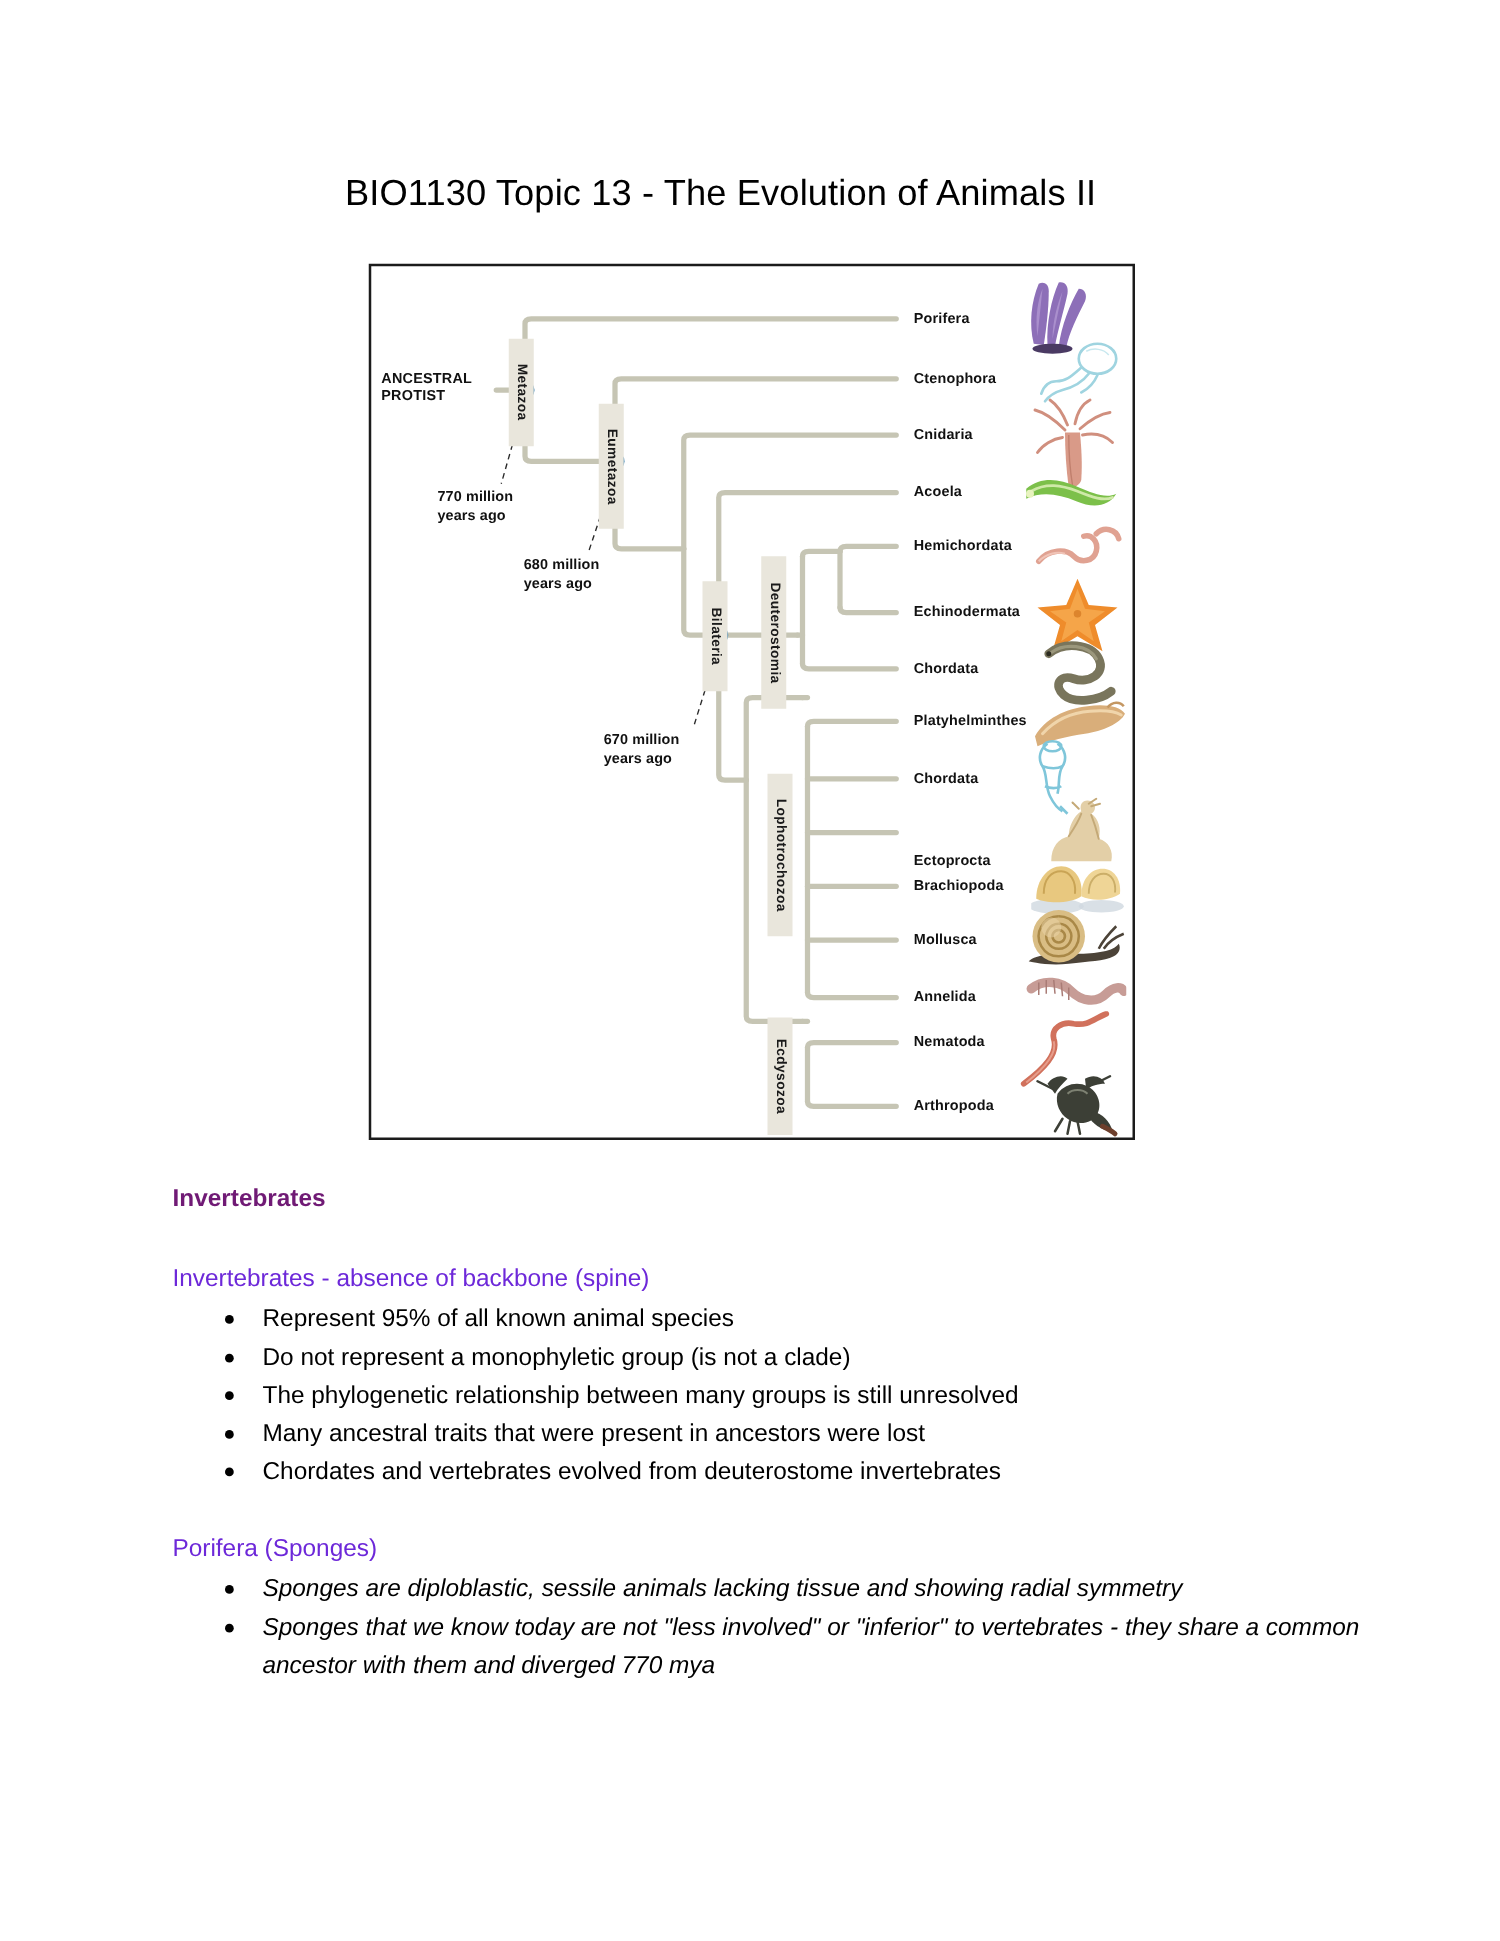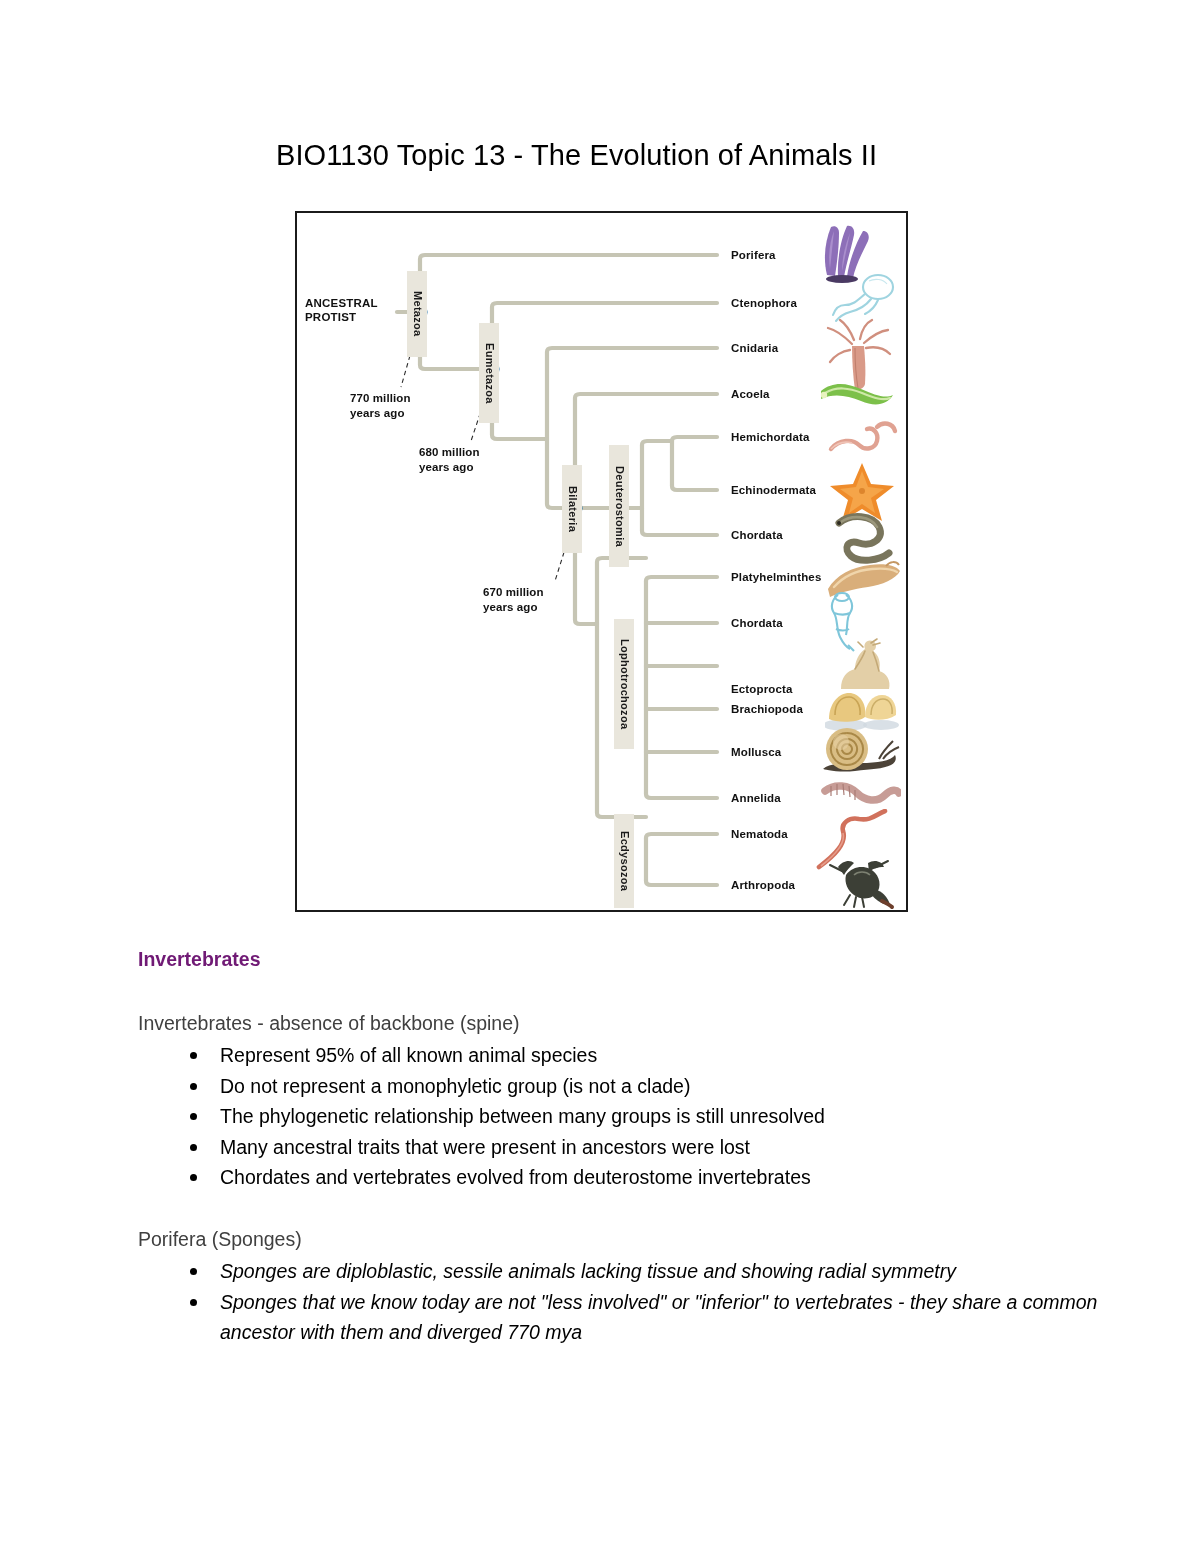--- a/index.html
+++ b/index.html
@@ -124,26 +124,26 @@
     left: 138px;
     font-size: 19.5px;
     font-weight: bold;
     color: #701a75;
     white-space: nowrap;
   }
   .para {
     position: absolute;
     left: 138px;
     font-size: 19.5px;
-    color: #404040;
+    color: #6d28d9;
     white-space: nowrap;
   }
   .bullets {
     position: absolute;
-    left: 148px;
+    left: 138px;
     width: 930px;
     margin: 0;
     padding: 0;
     list-style: none;
   }
   .bullets li {
     position: relative;
     padding-left: 72px;
     font-size: 19.5px;
     line-height: 30.5px;

